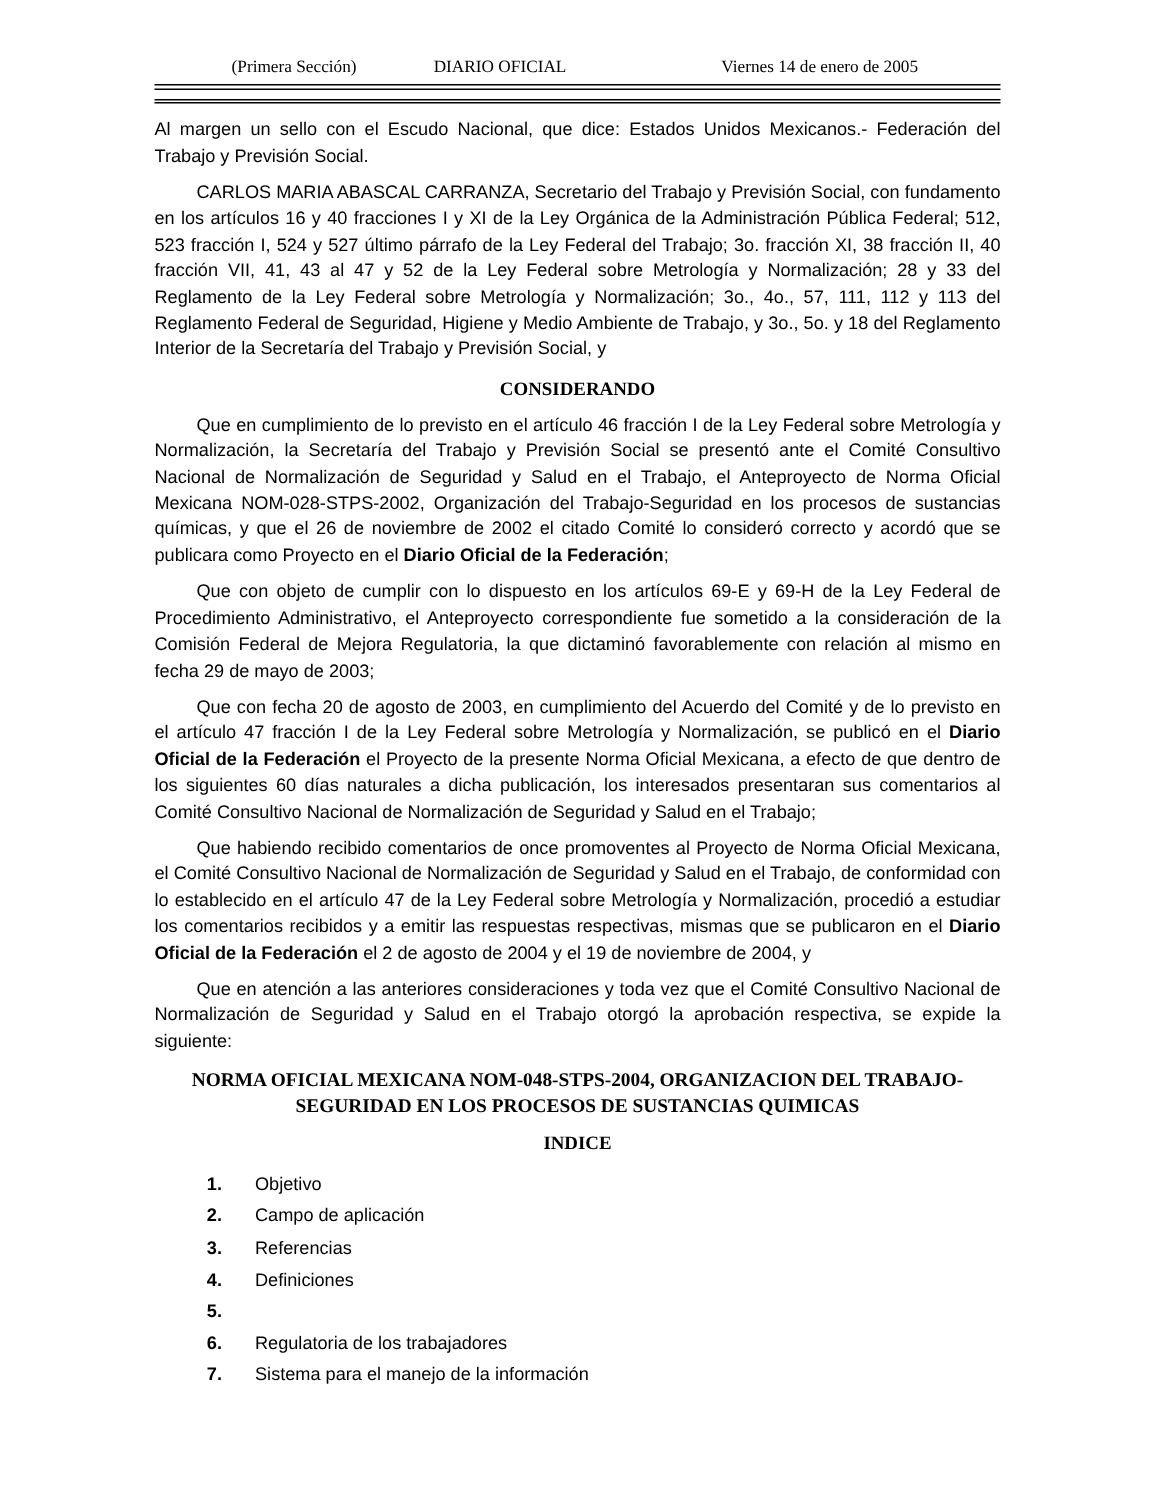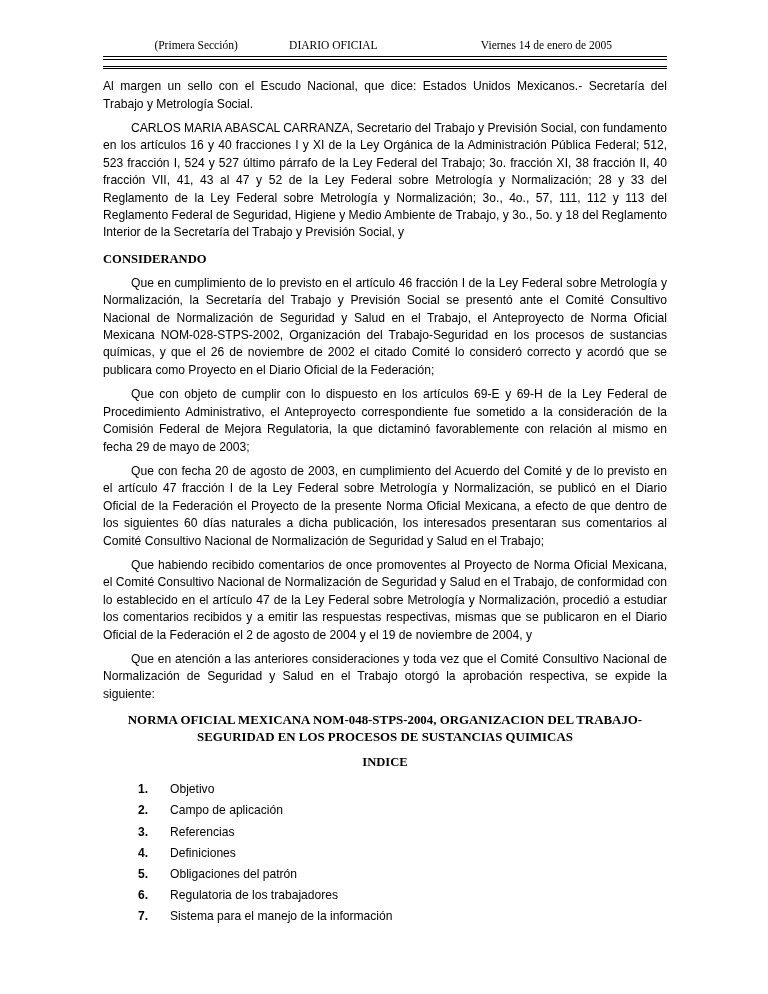--- a/index.html
+++ b/index.html
@@ -94,21 +94,21 @@
   .para-indent {
     margin-top: 7px;
     text-indent: 28px;
   }
 
   .section-center {
     font-family: "Liberation Serif", serif;
     font-weight: bold;
     font-size: 12.6px;
     line-height: 17px;
-    text-align: left;
+    text-align: center;
     margin: 9px 0 0 0;
   }
 
   .norma-title {
     font-family: "Liberation Serif", serif;
     font-weight: bold;
     font-size: 12.9px;
     line-height: 17px;
     text-align: center;
     margin: 9px 0 0 0;
@@ -116,21 +116,21 @@
 
   .indice-title {
     font-family: "Liberation Serif", serif;
     font-weight: bold;
     font-size: 12.6px;
     line-height: 17px;
     text-align: center;
     margin: 8px 0 0 0;
   }
 
-  b, .bold { font-weight: normal; }
+  b, .bold { font-weight: bold; }
 
   
   .index-list {
     margin: 8px 0 0 0;
     padding: 0;
     list-style: none;
   }
   .index-item {
     display: flex;
     align-items: baseline;
@@ -157,21 +157,21 @@
     <div class="running-head">
       <span class="rh-left">(Primera Sección)</span>
       <span class="rh-center">DIARIO OFICIAL</span>
       <span class="rh-right">Viernes 14 de enero de 2005</span>
     </div>
     <hr class="double-rule">
 
 
     <hr class="double-rule rule-after-nom">
 
-    <p class="body-text para-flush">Al margen un sello con el Escudo Nacional, que dice: Estados Unidos Mexicanos.- Secretaría del Trabajo y Metrología Social.</p>
+    <p class="body-text para-flush">Al margen un sello con el Escudo Nacional, que dice: Estados Unidos Mexicanos.- Federación del Trabajo y Previsión Social.</p>
 
     <p class="body-text para-indent">CARLOS MARIA ABASCAL CARRANZA, Secretario del Trabajo y Previsión Social, con fundamento en los artículos 16 y 40 fracciones I y XI de la Ley Orgánica de la Administración Pública Federal; 512, 523 fracción I, 524 y 527 último párrafo de la Ley Federal del Trabajo; 3o. fracción XI, 38 fracción II, 40 fracción VII, 41, 43 al 47 y 52 de la Ley Federal sobre Metrología y Normalización; 28 y 33 del Reglamento de la Ley Federal sobre Metrología y Normalización; 3o., 4o., 57, 111, 112 y 113 del Reglamento Federal de Seguridad, Higiene y Medio Ambiente de Trabajo, y 3o., 5o. y 18 del Reglamento Interior de la Secretaría del Trabajo y Previsión Social, y</p>
 
     <p class="section-center">CONSIDERANDO</p>
 
     <p class="body-text para-indent"><span>Que en cumplimiento de lo previsto en el artículo 46 fracción I de la Ley Federal sobre Metrología y Normalización, la Secretaría del Trabajo y Previsión Social se presentó ante el Comité Consultivo Nacional de Normalización de Seguridad y Salud en el Trabajo, el Anteproyecto de Norma Oficial Mexicana NOM-028-STPS-2002, Organización del Trabajo-Seguridad en los procesos de sustancias químicas, y que el 26 de noviembre de 2002 el citado Comité lo consideró correcto y acordó que se publicara como Proyecto en el </span><b>Diario Oficial de la Federación</b><span>;</span></p>
 
     <p class="body-text para-indent">Que con objeto de cumplir con lo dispuesto en los artículos 69-E y 69-H de la Ley Federal de Procedimiento Administrativo, el Anteproyecto correspondiente fue sometido a la consideración de la Comisión Federal de Mejora Regulatoria, la que dictaminó favorablemente con relación al mismo en fecha 29 de mayo de 2003;</p>
 
     <p class="body-text para-indent"><span>Que con fecha 20 de agosto de 2003, en cumplimiento del Acuerdo del Comité y de lo previsto en el artículo 47 fracción I de la Ley Federal sobre Metrología y Normalización, se publicó en el </span><b>Diario Oficial de la Federación</b><span> el Proyecto de la presente Norma Oficial Mexicana, a efecto de que dentro de los siguientes 60 días naturales a dicha publicación, los interesados presentaran sus comentarios al Comité Consultivo Nacional de Normalización de Seguridad y Salud en el Trabajo;</span></p>
@@ -196,21 +196,20 @@
       <li class="index-item">
         <span class="index-num">3.</span>
         <span class="index-label">Referencias</span>
       </li>
       <li class="index-item">
         <span class="index-num">4.</span>
         <span class="index-label">Definiciones</span>
       </li>
       <li class="index-item">
         <span class="index-num">5.</span>
-        <span class="index-label">Obligaciones del patrón</span>
       </li>
       <li class="index-item">
         <span class="index-num">6.</span>
         <span class="index-label">Regulatoria de los trabajadores</span>
       </li>
       <li class="index-item">
         <span class="index-num">7.</span>
         <span class="index-label">Sistema para el manejo de la información</span>
       </li>
 

